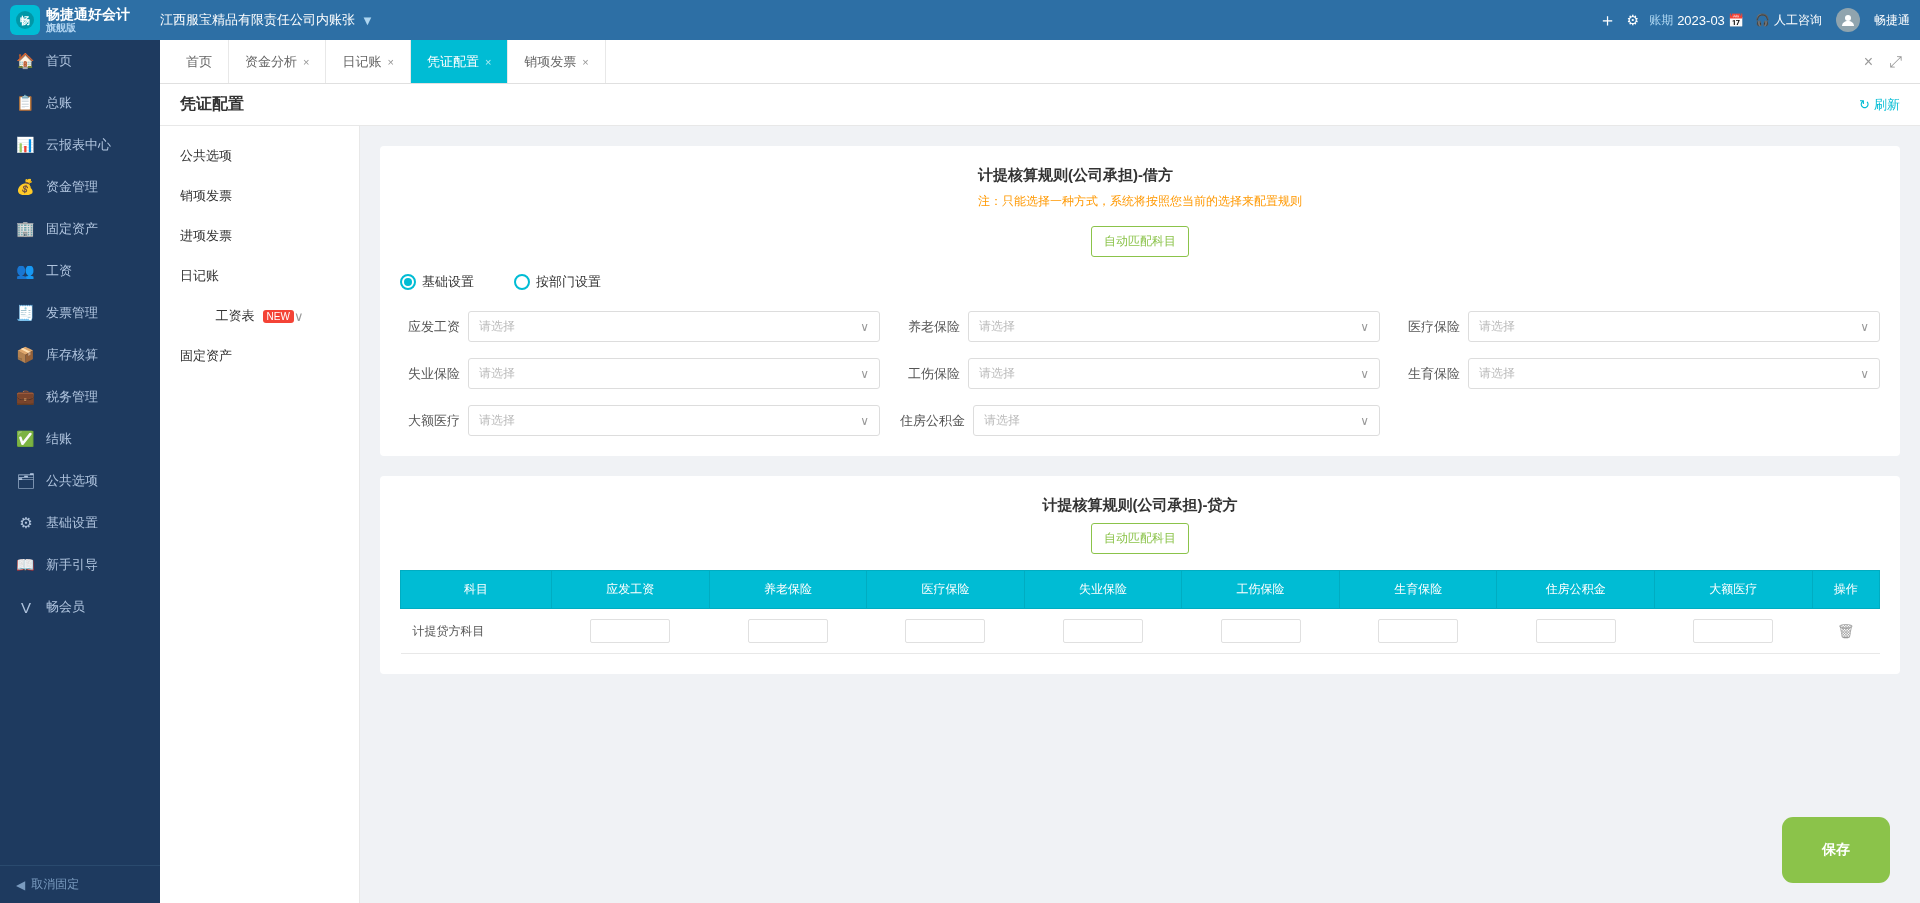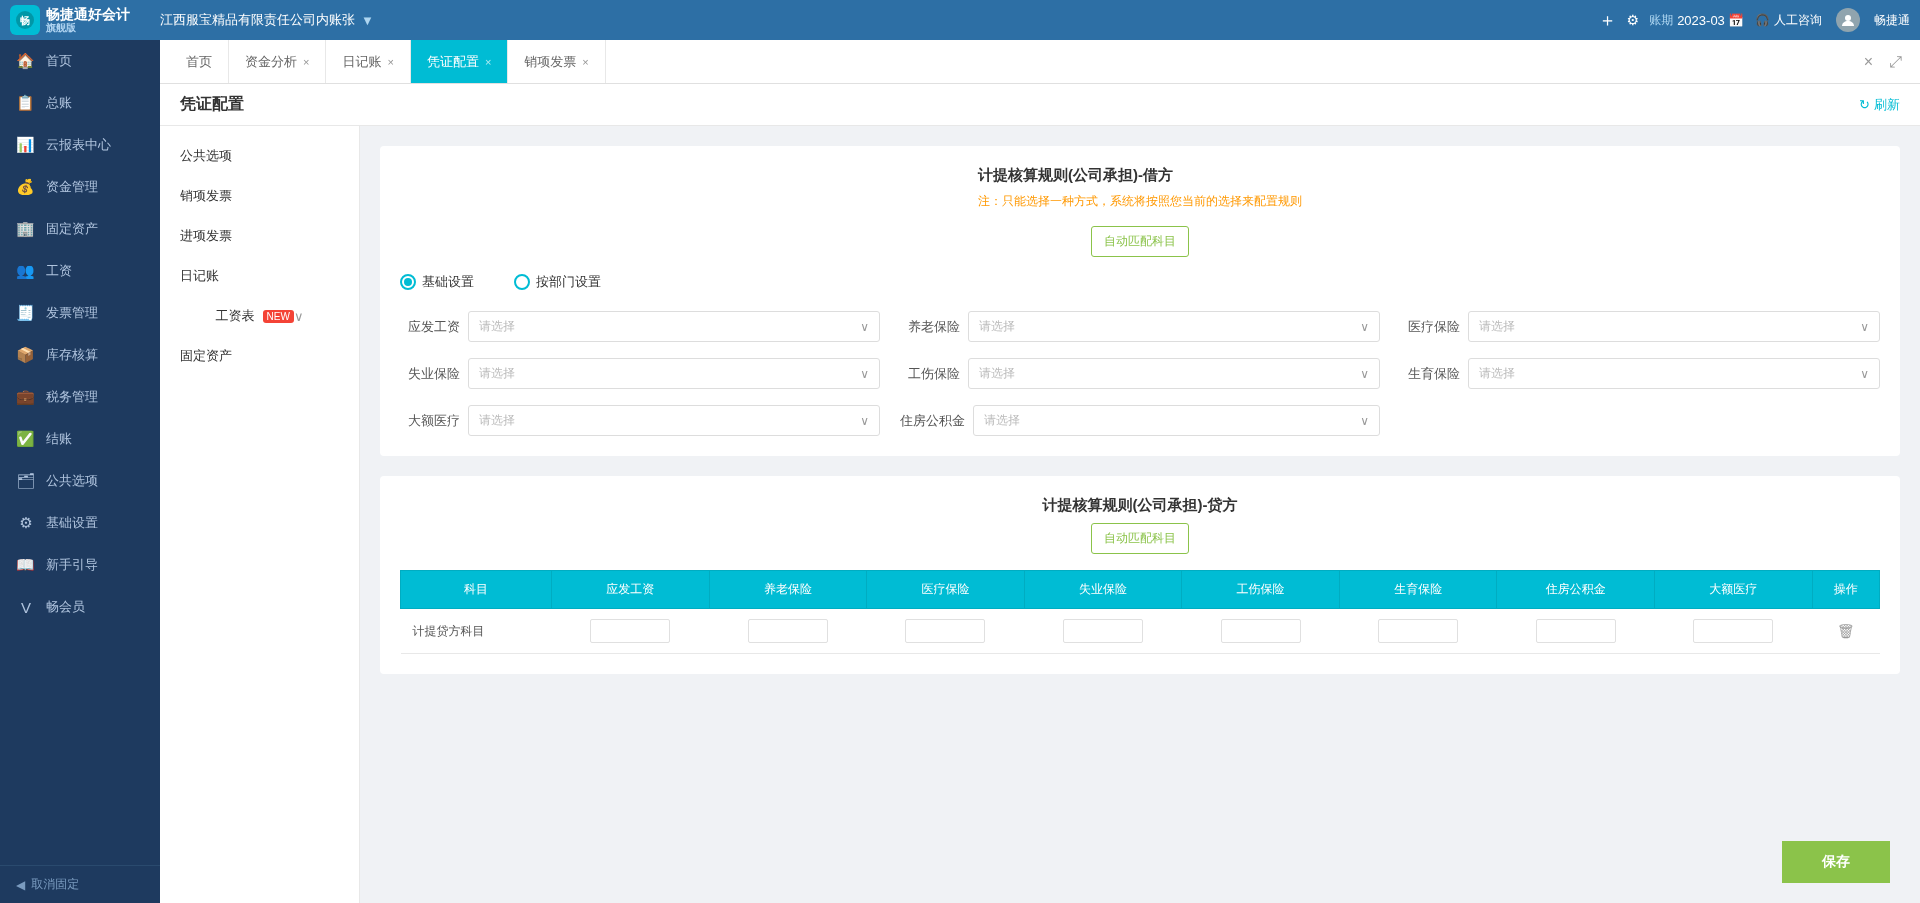--- a/index.html
+++ b/index.html
@@ -83,21 +83,21 @@
     .form-grid { display: grid; grid-template-columns: repeat(3, 1fr); gap: 16px 20px; }
     .form-item { display: flex; align-items: center; gap: 8px; }
     .form-label { font-size: 13px; color: #555; min-width: 60px; text-align: right; white-space: nowrap; }
     .form-select { flex: 1; border: 1px solid #ddd; border-radius: 3px; padding: 6px 10px; display: flex; align-items: center; justify-content: space-between; background: white; cursor: pointer; color: #bbb; font-size: 12px; }
     .form-select .chevron { color: #999; }
 
     
     .auto-match-btn { background: white; border: 1px solid #8bc34a; color: #8bc34a; padding: 6px 12px; border-radius: 3px; cursor: pointer; font-size: 12px; }
 
     
-    .save-btn { position: fixed; bottom: 20px; right: 30px; background: #8bc34a; color: white; border: none; padding: 12px 40px; border-radius: 0; cursor: pointer; font-size: 14px; font-weight: bold; z-index: 100; }
+    .save-btn { position: fixed; bottom: 20px; right: 30px; background: #8bc34a; color: white; border: none; padding: 24px 40px; border-radius: 11px; cursor: pointer; font-size: 14px; font-weight: bold; z-index: 100; }
 
     
     .data-table { width: 100%; border-collapse: collapse; margin-top: 10px; }
     .data-table th { background: #00bcd4; color: white; padding: 10px 8px; text-align: center; font-size: 12px; font-weight: normal; border: 1px solid #00acc1; }
     .data-table td { padding: 10px 8px; text-align: center; font-size: 12px; color: #333; border-bottom: 1px solid #e8e8e8; }
     .data-table .row-label { text-align: left; padding-left: 12px; color: #555; }
     .table-input { border: 1px solid #e0e0e0; border-radius: 2px; padding: 4px 6px; width: 80px; font-size: 12px; }
     .delete-icon { color: #999; cursor: pointer; font-size: 14px; }
 
     

